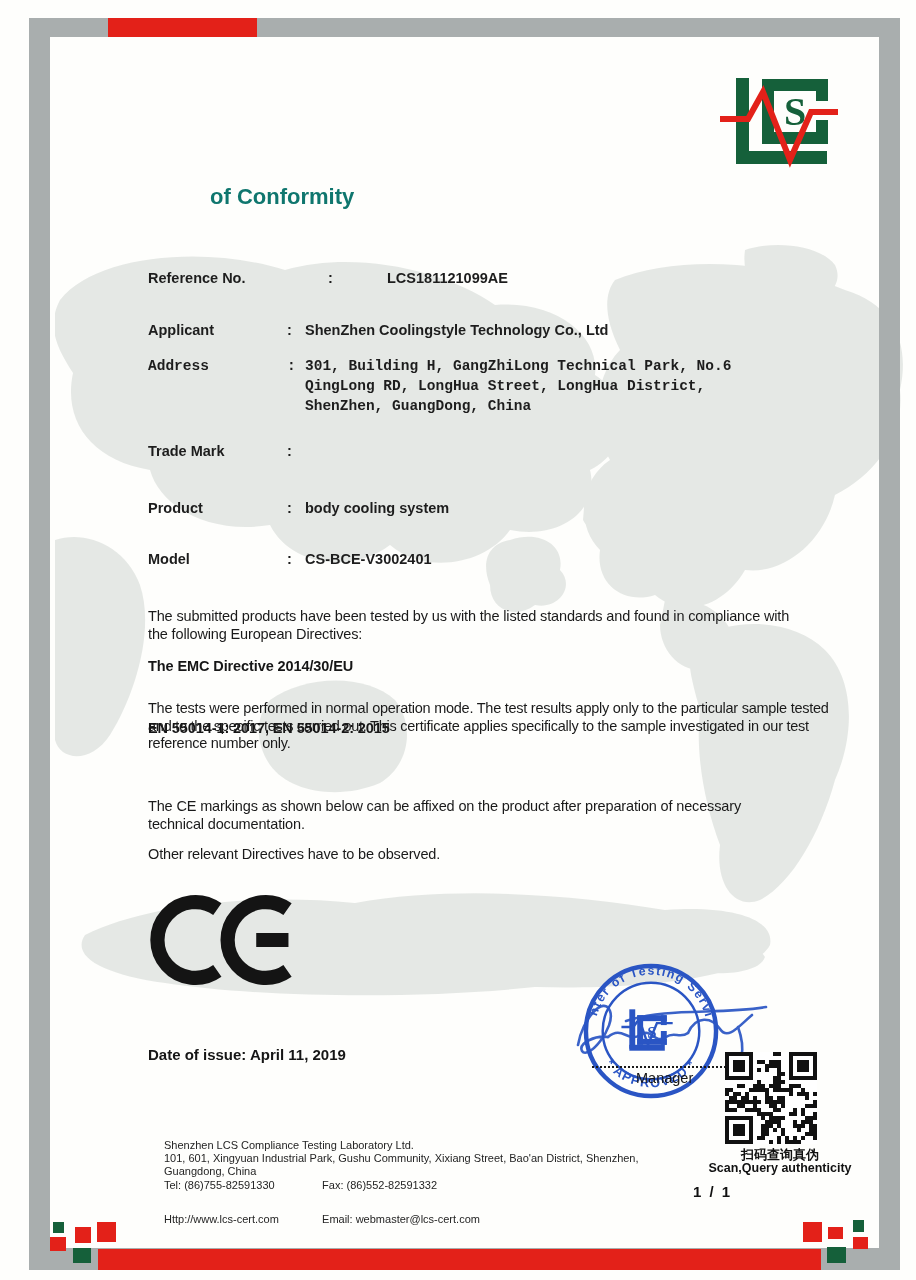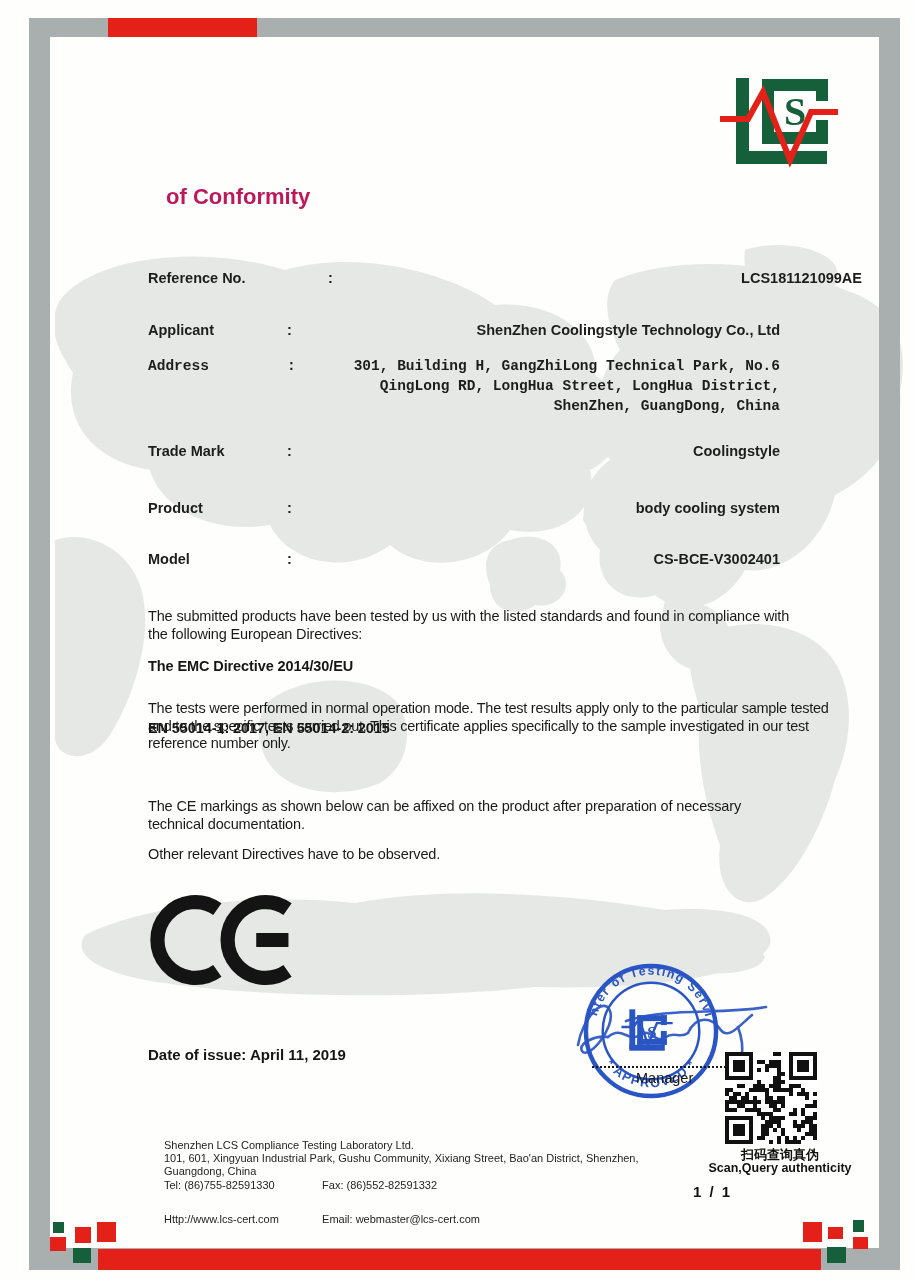--- a/index.html
+++ b/index.html
@@ -6,25 +6,25 @@
   .page{position:relative;width:916px;height:1280px;background:#fefefc;overflow:hidden;
         font-family:"Liberation Sans", sans-serif;color:#1d1d1d;}
   .abs{position:absolute;}
   
   .frame{background:var(--gray);}
   .redbar{background:var(--red);}
   .sq-r{background:var(--red);}
   .sq-g{background:var(--green);}
   
   .title{font-size:37px;font-weight:900;letter-spacing:1px;color:#191919;}
-  .subtitle{font-size:22px;font-weight:700;color:#be185d;}
+  .subtitle{font-size:22px;font-weight:700;color:#0f766e;margin-left:44px;}
   .field-row{display:flex;font-size:14.5px;font-weight:700;line-height:1.38;}
   .field-label{width:139px;flex:0 0 139px;}
   .field-colon{width:18px;flex:0 0 18px;}
-  .field-value{width:475px;text-align:right;}
+  .field-value{width:475px;}
   .body-text{font-size:14.5px;line-height:1.22;letter-spacing:-0.15px;color:#1a1a1a;}
   .bold-line{font-size:14.5px;font-weight:700;letter-spacing:-0.1px;color:#161616;}
   .date-line{font-size:15px;font-weight:700;color:#161616;}
   .manager{font-size:14.5px;color:#161616;}
   .dotted{border-bottom:2.5px dotted #1a1a1a;height:0;}
   .qr-caption-zh{font-size:13px;font-weight:700;text-align:center;color:#111;}
   .qr-caption-en{font-size:12.5px;font-weight:700;text-align:center;color:#111;}
   .page-num{font-size:15px;font-weight:700;letter-spacing:2px;color:#111;}
   .footer{font-size:11px;line-height:1.2;color:#242424;}
   .footer .cols span{display:inline-block;width:155px;}
@@ -110,21 +110,20 @@
     <div class="field-value">ShenZhen Coolingstyle Technology Co., Ltd</div>
   </div>
   <div class="abs field-row" style="left:148px;top:356px;font-family:Liberation Mono, monospace;">
     <div class="field-label">Address</div>
     <div class="field-colon">:</div>
     <div class="field-value">301, Building H, GangZhiLong Technical Park, No.6 QingLong RD, LongHua Street, LongHua District, ShenZhen, GuangDong, China</div>
   </div>
   <div class="abs field-row" style="left:148px;top:441px;">
     <div class="field-label">Trade Mark</div>
     <div class="field-colon">:</div>
-    <div class="field-value">Coolingstyle</div>
   </div>
   <div class="abs field-row" style="left:148px;top:498px;">
     <div class="field-label">Product</div>
     <div class="field-colon">:</div>
     <div class="field-value">body cooling system</div>
   </div>
   <div class="abs field-row" style="left:148px;top:549px;">
     <div class="field-label">Model</div>
     <div class="field-colon">:</div>
     <div class="field-value">CS-BCE-V3002401</div>

